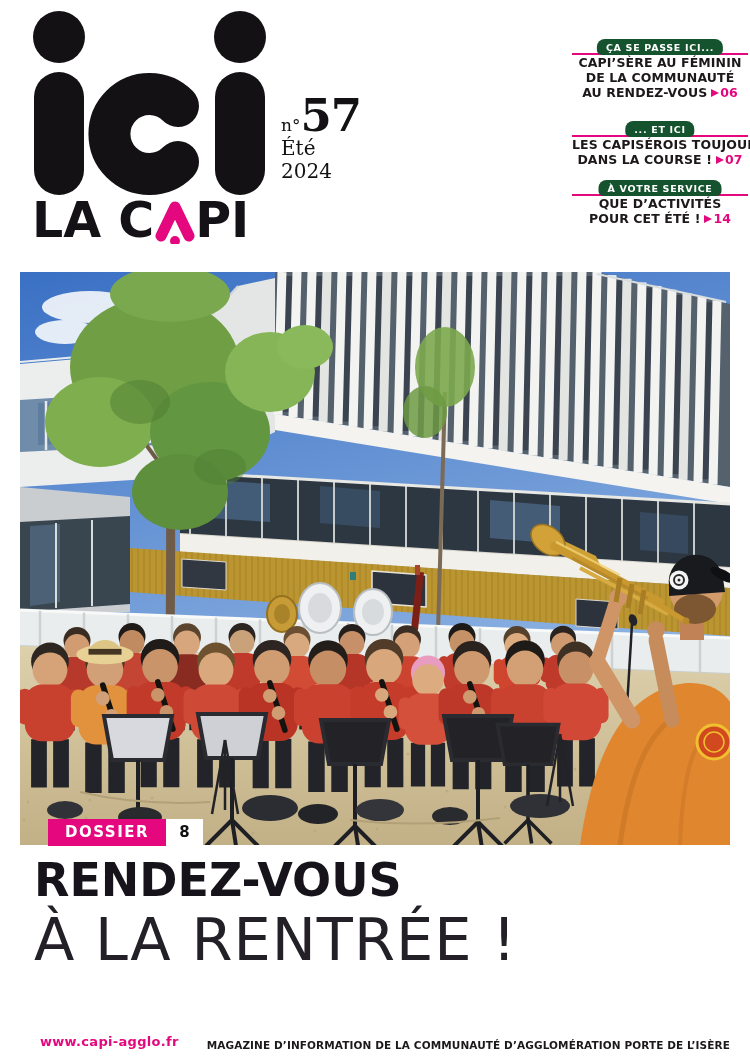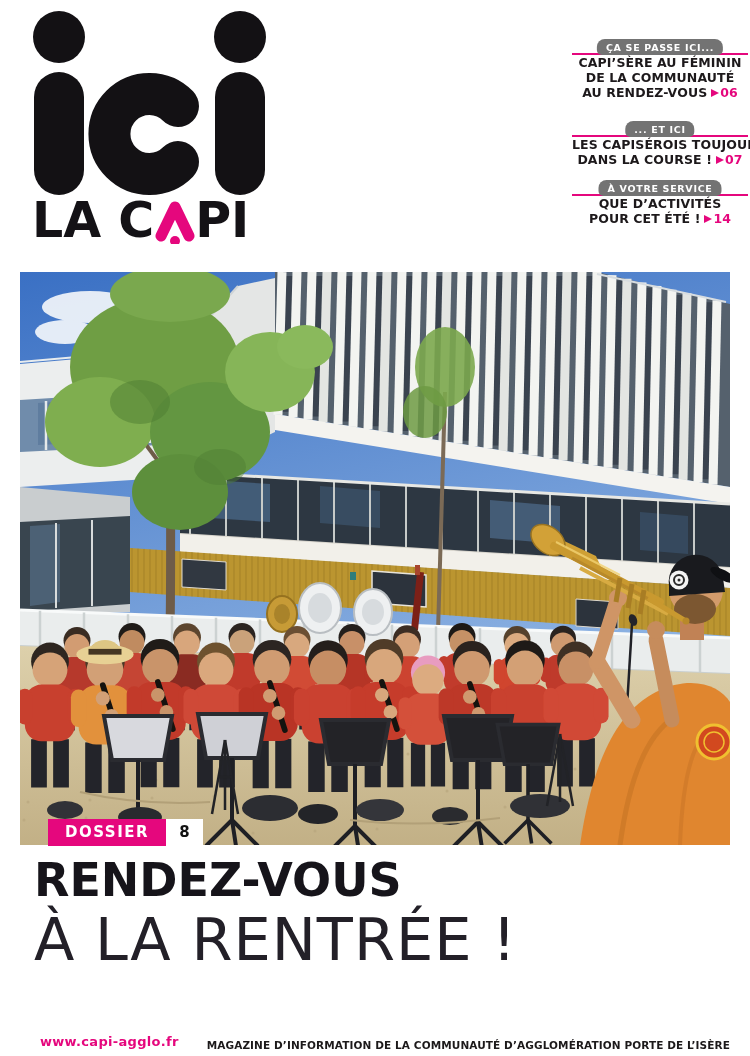--- a/index.html
+++ b/index.html
@@ -11,21 +11,21 @@
          font-size:20px;line-height:23px;}
   .issue .no{font-size:17px;}
   .issue .num{font-size:45px;font-weight:bold;letter-spacing:-1px;}
   .la-capi{position:absolute;left:32px;top:192px;font-size:49px;font-weight:bold;color:#141216;
            letter-spacing:0px;white-space:nowrap;}
   .la-capi svg{vertical-align:baseline;margin:0 0 -7px 1px;}
   
   .toc{position:absolute;left:572px;top:38px;width:176px;text-align:center;}
   .tabrow{position:relative;height:17px;}
   .tabline{position:absolute;left:0;right:0;bottom:0;height:2.5px;background:#e5077d;}
-  .tab{position:absolute;bottom:0;left:50%;transform:translateX(-50%);background:#737373;color:#fff;
+  .tab{position:absolute;bottom:0;left:50%;transform:translateX(-50%);background:#14532d;color:#fff;
        font-size:9.5px;font-weight:bold;letter-spacing:.7px;line-height:1;padding:4px 9px 3px;
        border-radius:8px 8px 5px 5px;white-space:nowrap;}
   .toclines{font-size:12.5px;font-weight:bold;line-height:15px;color:#1d191b;
             letter-spacing:.1px;white-space:nowrap;}
   .mb1{margin-bottom:20px;} .mb2{margin-bottom:12px;}
   .arr{display:inline-block;width:0;height:0;border-left:8px solid #e5077d;
        border-top:4.5px solid transparent;border-bottom:4.5px solid transparent;margin:0 1px 0 4px;}
   .pg{color:#e5077d;text-align:right;}
   
   .photo{position:absolute;left:20px;top:272px;width:710px;height:573px;}
@@ -64,20 +64,25 @@
   <div class="logo-ici">
     <svg width="235" height="186" viewBox="0 0 235 186" aria-label="ici">
       <circle cx="27" cy="27" r="26" fill="#131114"></circle>
       <rect x="2" y="62" width="50" height="123" rx="25" fill="#131114"></rect>
       <path d="M146,96 A40,40 0 1 0 146,152" fill="none" stroke="#131114" stroke-width="42" stroke-linecap="round"></path>
       <circle cx="208" cy="27" r="26" fill="#131114"></circle>
       <rect x="183" y="62" width="50" height="123" rx="25" fill="#131114"></rect>
     </svg>
   </div>
 
+  <div class="issue">
+    <span class="no">n°</span><span class="num">57</span><br>
+    <span>Été</span><br>
+    <span>2024</span>
+  </div>
 
   <div class="la-capi"><span>LA C</span><svg width="40" height="44" viewBox="0 0 40 44">
       <path d="M6,36 L20,7 L34,36" fill="none" stroke="#e5077d" stroke-width="11" stroke-linecap="round" stroke-linejoin="round"></path>
       <circle cx="20" cy="41" r="5" fill="#e5077d"></circle>
       </svg><span>PI</span></div>
 
   <div class="toc">
     <div>
       <div class="tabrow">
         <div class="tabline"></div>

